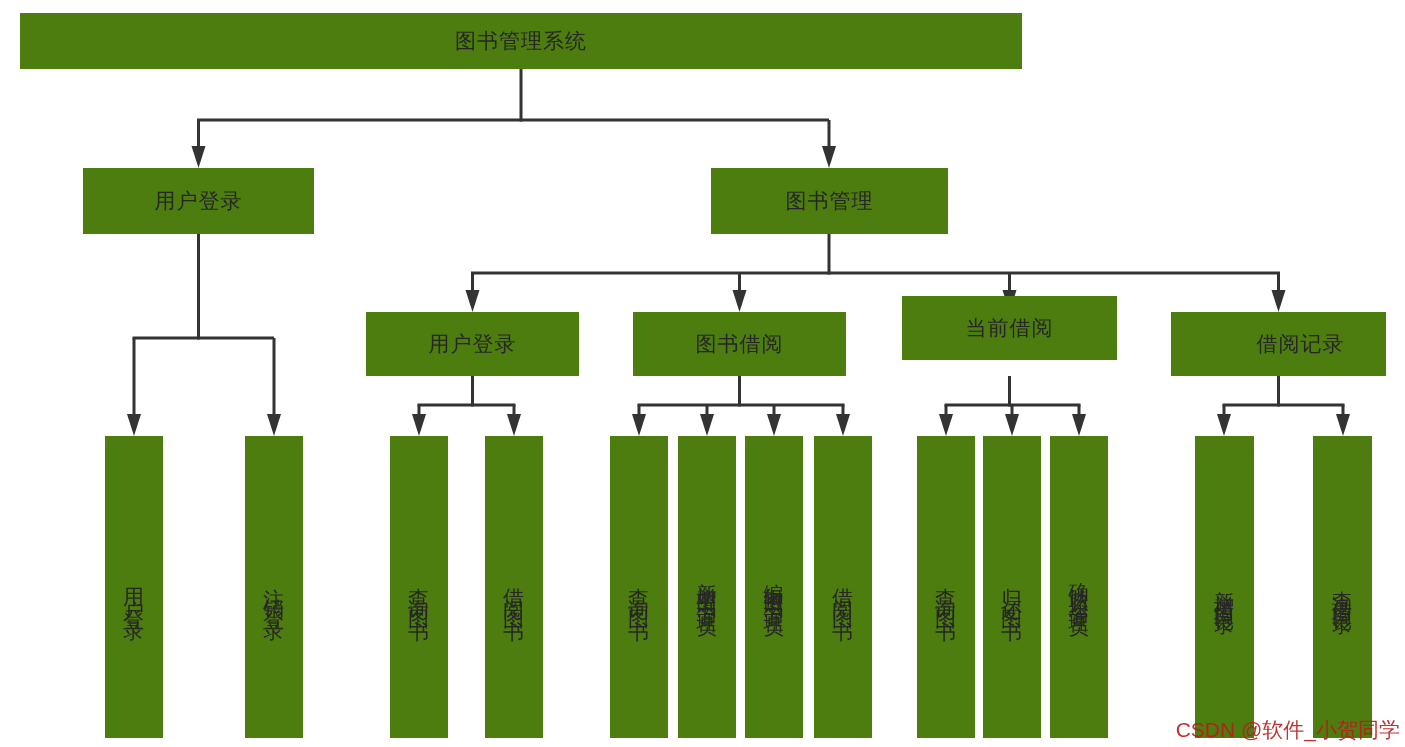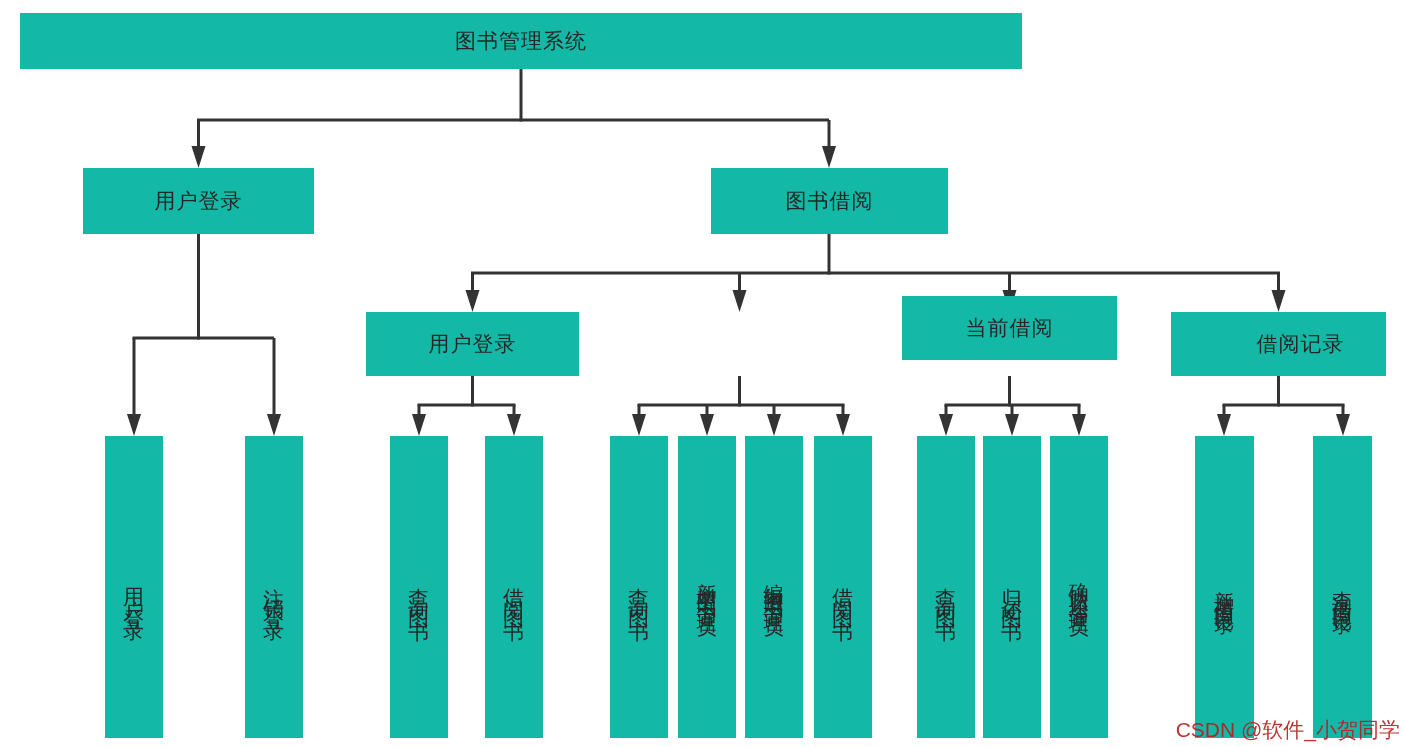--- a/index.html
+++ b/index.html
@@ -15,22 +15,22 @@
     position: absolute;
     left: 0; top: 0;
     width: 1405px; height: 747px;
     z-index: 1;
   }
   .wires line { stroke: #333333; stroke-width: 3; }
   .wires polygon { fill: #333333; }
   .node {
     position: absolute;
     box-sizing: border-box;
-    background: #14b8a6;
-    border: 3px solid #14b8a6;
+    background: #4d7c0f;
+    border: 3px solid #4d7c0f;
     color: #262626;
     display: flex;
     align-items: center;
     justify-content: center;
     font-size: 21px;
     letter-spacing: 1px;
     z-index: 2;
   }
   .leaf { font-size: 21px; letter-spacing: 0; }
   .vtext {
@@ -135,23 +135,24 @@
       <line x1="1224" y1="405" x2="1224" y2="422"></line>
       <polygon points="1217,414 1231,414 1224,436"></polygon>
       <line x1="1343" y1="405" x2="1343" y2="422"></line>
       <polygon points="1336,414 1350,414 1343,436"></polygon>
     </g>
   </svg>
 
   <div class="node" style="left:20px; top:13px; width:1002px; height:56px;">图书管理系统</div>
 
   <div class="node" style="left:83px; top:168px; width:231px; height:66px;">用户登录</div>
-  <div class="node" style="left:711px; top:168px; width:237px; height:66px;">图书借阅</div>
+  <div class="node" style="left:711px; top:168px; width:237px; height:66px;">图书管理</div>
 
   <div class="node" style="left:366px; top:312px; width:213px; height:64px;">用户登录</div>
+  <div class="node" style="left:633px; top:312px; width:213px; height:64px;">图书借阅</div>
   <div class="node" style="left:902px; top:296px; width:215px; height:64px;">当前借阅</div>
   <div class="node" style="left:1171px; top:312px; width:215px; height:64px;padding-left:44px;">借阅记录</div>
 
   <div class="node leaf" style="left:105px; top:436px; width:58px; height:302px;">
     <span class="vtext">用户登录</span>
   </div>
   <div class="node leaf" style="left:245px; top:436px; width:58px; height:302px;">
     <span class="vtext">注销登录</span>
   </div>
 

